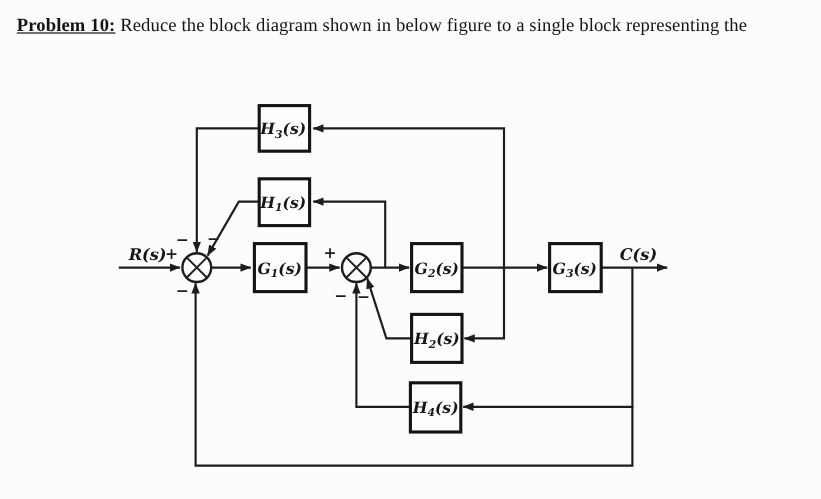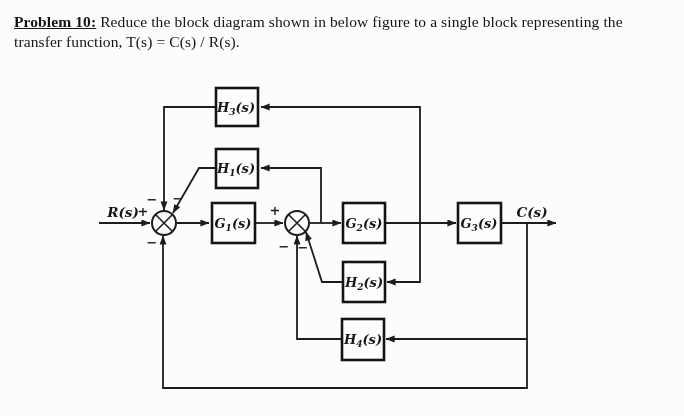--- a/index.html
+++ b/index.html
@@ -39,21 +39,20 @@
     font-weight:bold;font-size:13px;fill:#1d1d1d;text-anchor:middle;
   }
 </style>
 </head>
 <body>
 
 <div class="page">
 
   <div class="header">
     <span class="title">Problem 10:</span><span> Reduce the block diagram shown in below figure to a single block representing the</span><br>
-    <span>transfer function, T(s) = C(s) / R(s).</span>
   </div>
 
   <svg width="684" height="416" viewBox="0 0 684 416">
     <defs>
       <marker id="arr" markerWidth="10" markerHeight="8" refX="8.6" refY="3.5" orient="auto" markerUnits="userSpaceOnUse">
         <path d="M0,0 L9,3.5 L0,7 Z" fill="#1d1d1d"></path>
       </marker>
     </defs>
 
     <g>

